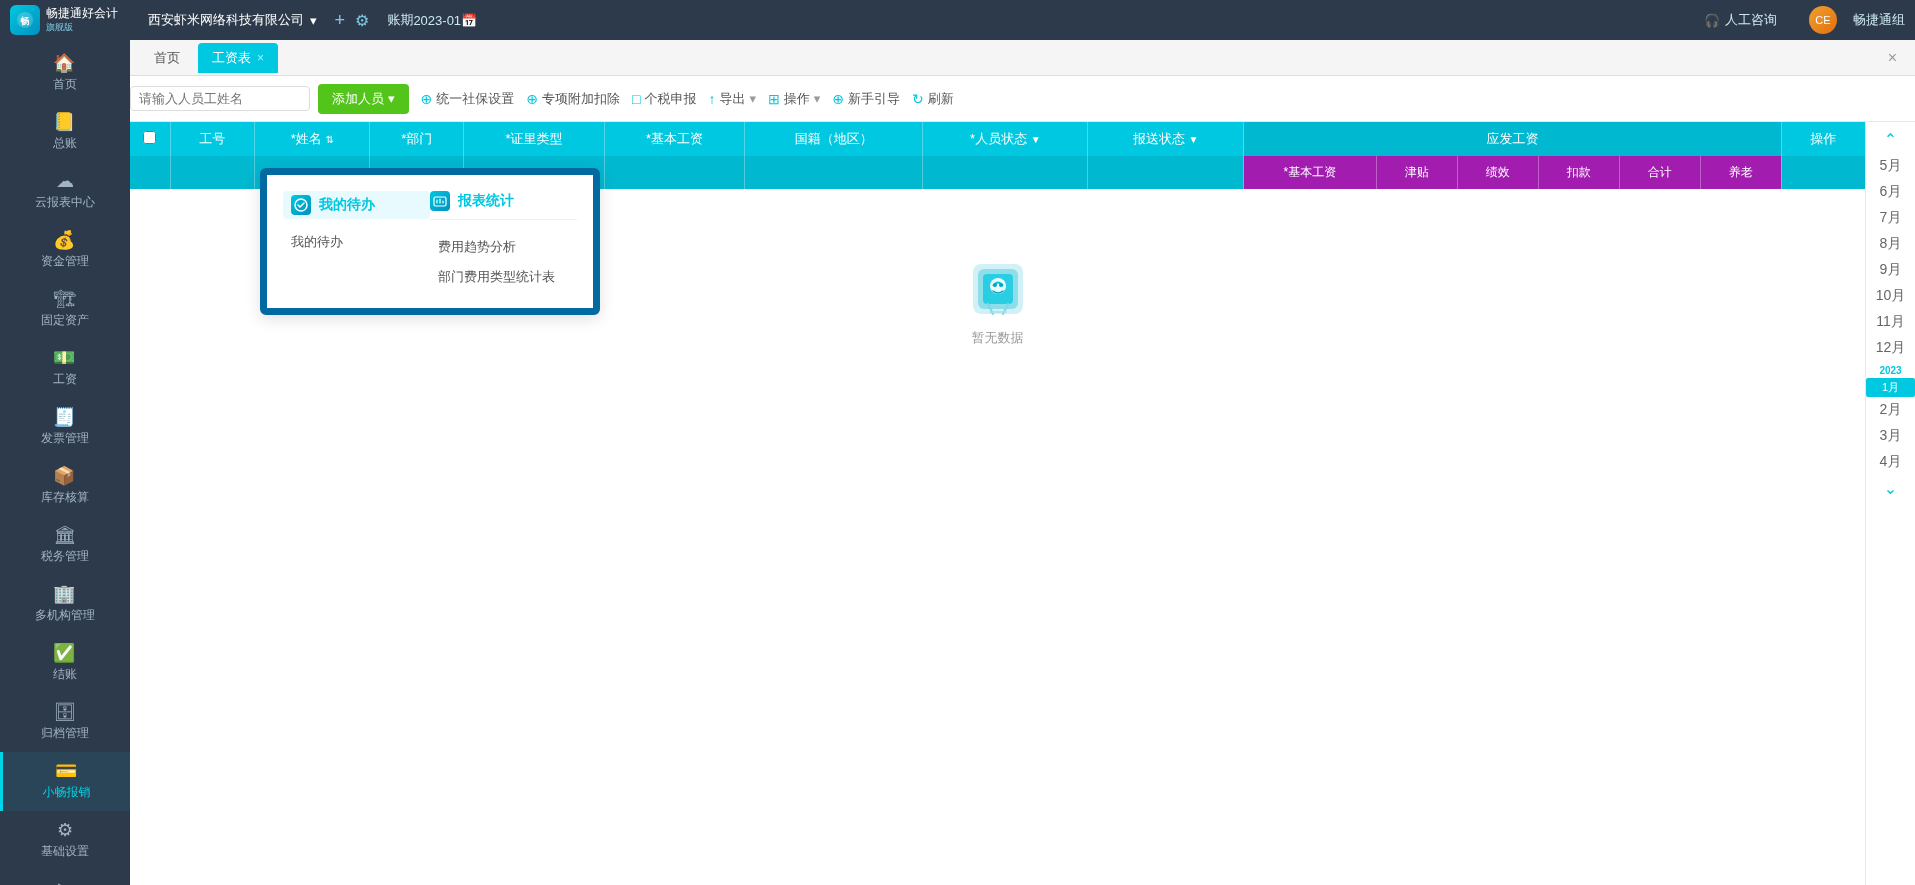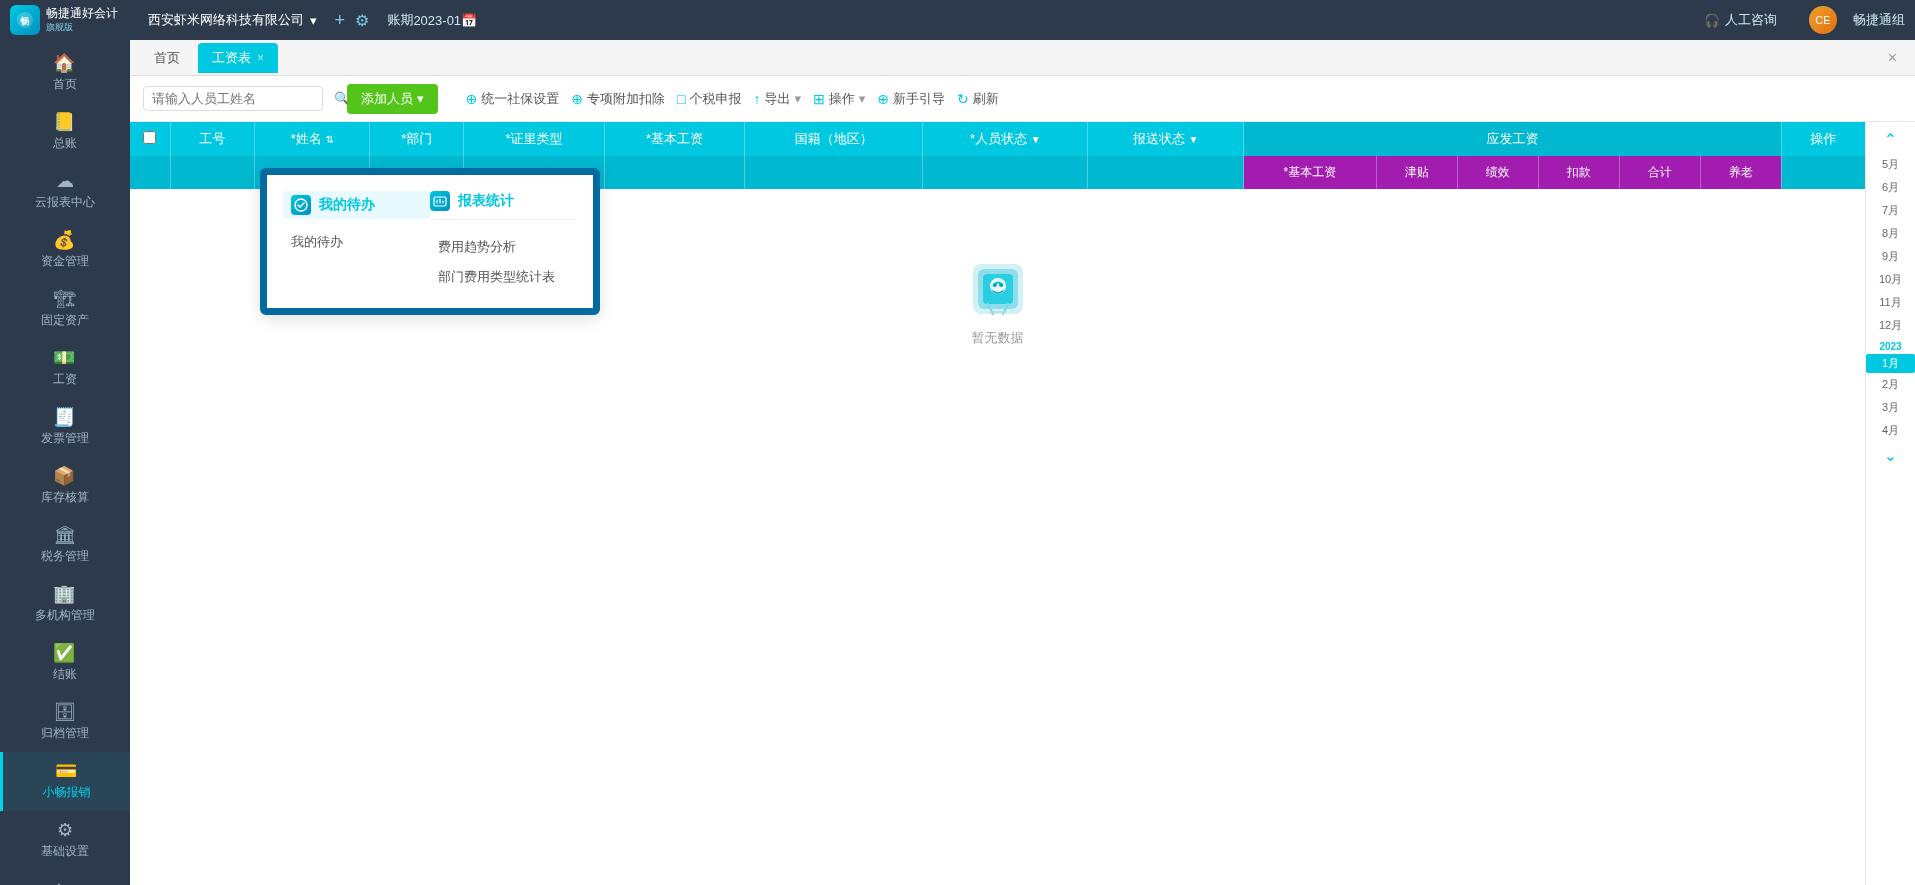--- a/index.html
+++ b/index.html
@@ -170,22 +170,22 @@
       color: rgba(255,255,255,0.7);
       cursor: pointer;
     }
 
     
     .toolbar {
       background: white;
       border-bottom: 1px solid #e8e8e8;
       display: flex;
       align-items: center;
-      padding: 6px 13px;
-      gap: 24px;
+      padding: 6px 0;
+      gap: 8px;
       flex-shrink: 0;
       height: 46px;
     }
     .search-box {
       display: flex;
       align-items: center;
       border: 1px solid #ddd;
       border-radius: 4px;
       padding: 4px 8px;
       gap: 6px;
@@ -334,21 +334,21 @@
       align-items: center;
       padding: 4px 0;
     }
     .timeline-nav {
       color: #00c8e0;
       font-size: 16px;
       cursor: pointer;
       padding: 4px;
     }
     .timeline-item {
-      font-size: 11px;
+      font-size: 14px;
       color: #666;
       padding: 4px 2px;
       cursor: pointer;
       text-align: center;
       width: 100%;
       display: flex;
       align-items: center;
       justify-content: center;
     }
     .timeline-item.active {

